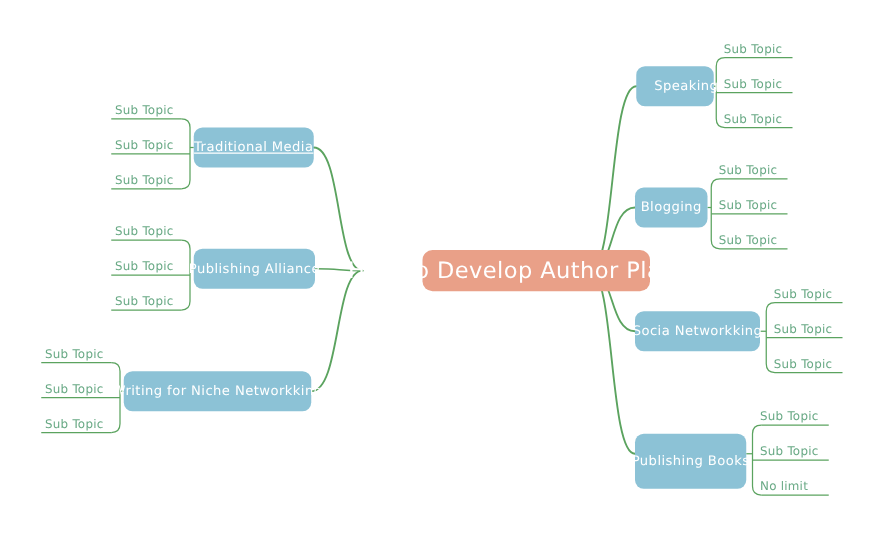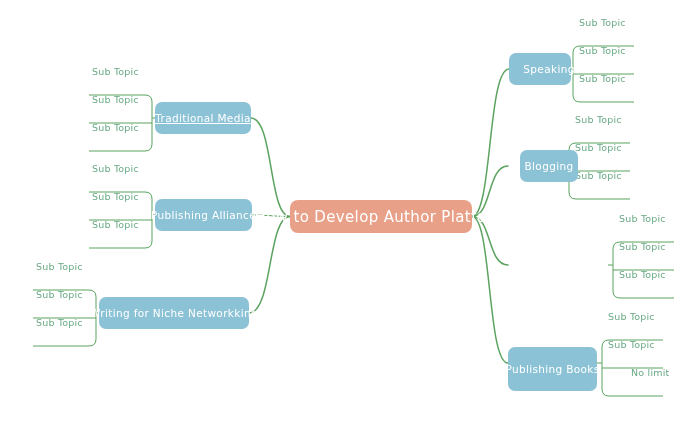--- a/index.html
+++ b/index.html
@@ -29,37 +29,38 @@
     display: flex;
     align-items: center;
     justify-content: center;
     border-radius: 7px;
     color: #ffffff;
     white-space: nowrap;
     letter-spacing: .35px;
   }
   .node.center {
     background: #e9a088;
-    font-size: 15px;
+    font-size: 18px;
     border-radius: 8px;
+    margin-left: 48px;
   }
   .node.branch {
     background: #8cc2d6;
     font-size: 10.5px;
   }
   .leaf {
     position: absolute;
     box-sizing: border-box;
     color: #6aaa86;
     font-size: 9.5px;
     white-space: nowrap;
     letter-spacing: .2px;
     display: flex;
     align-items: flex-end;
-    padding-bottom: 18px;
+    padding-bottom: 1px;
     text-align: center;
   }
   .leaf.right { justify-content: flex-start; padding-left: 3px; }
   .leaf.left  { justify-content: flex-start; padding-left: 3px; }
 </style>
 </head>
 <body>
 
 <div id="canvas">
   <svg id="wires" viewBox="0 0 700 429" xmlns="http://www.w3.org/2000/svg">
@@ -134,27 +135,28 @@
         <line x1="89" y1="346" x2="33" y2="346" stroke="#5ba35f" stroke-width="1"></line>
       </g>
     </svg>
 <div class="leaf right" style="left: 576px; top: 28px; width: 58px; height: 18px;">Sub Topic</div>
     <div class="leaf right" style="left: 576px; top: 56px; width: 58px; height: 18px;">Sub Topic</div>
     <div class="leaf right" style="left: 576px; top: 84px; width: 58px; height: 18px;">Sub Topic</div>
     <div class="node branch" style="left: 509px; top: 53px; width: 62px; height: 32px; padding-left: 18px;">Speaking</div>
     <div class="leaf right" style="left: 572px; top: 125px; width: 58px; height: 18px;">Sub Topic</div>
     <div class="leaf right" style="left: 572px; top: 153px; width: 58px; height: 18px;">Sub Topic</div>
     <div class="leaf right" style="left: 572px; top: 181px; width: 58px; height: 18px;">Sub Topic</div>
-    <div class="node branch" style="left: 508px; top: 150px; width: 58px; height: 32px; margin-left: 12px;">Blogging</div>
+    <div class="node branch" style="left: 508px; top: 150px; width: 58px; height: 32px;">Blogging</div>
     <div class="leaf right" style="left: 616px; top: 224px; width: 58px; height: 18px;">Sub Topic</div>
     <div class="leaf right" style="left: 616px; top: 252px; width: 58px; height: 18px;">Sub Topic</div>
     <div class="leaf right" style="left: 616px; top: 280px; width: 58px; height: 18px;">Sub Topic</div>
+    <div class="node branch" style="left: 508px; top: 249px; width: 100px; height: 32px;">Socia Networkking</div>
     <div class="leaf right" style="left: 605px; top: 322px; width: 58px; height: 18px;">Sub Topic</div>
     <div class="leaf right" style="left: 605px; top: 350px; width: 58px; height: 18px;">Sub Topic</div>
-    <div class="leaf right" style="left: 605px; top: 378px; width: 58px; height: 18px; margin-left: 23px;">No limit</div>
+    <div class="leaf right" style="left: 605px; top: 378px; width: 58px; height: 18px;">No limit</div>
     <div class="node branch" style="left: 508px; top: 347px; width: 89px; height: 44px;">Publishing Books</div>
     <div class="leaf left" style="left: 89px; top: 77px; width: 58px; height: 18px;">Sub Topic</div>
     <div class="leaf left" style="left: 89px; top: 105px; width: 58px; height: 18px;">Sub Topic</div>
     <div class="leaf left" style="left: 89px; top: 133px; width: 58px; height: 18px;">Sub Topic</div>
     <div class="node branch" style="left: 155px; top: 102px; width: 96px; height: 32px; text-decoration: underline;">Traditional Media</div>
     <div class="leaf left" style="left: 89px; top: 174px; width: 58px; height: 18px;">Sub Topic</div>
     <div class="leaf left" style="left: 89px; top: 202px; width: 58px; height: 18px;">Sub Topic</div>
     <div class="leaf left" style="left: 89px; top: 230px; width: 58px; height: 18px;">Sub Topic</div>
     <div class="node branch" style="left: 155px; top: 199px; width: 97px; height: 32px;">Publishing Alliance</div>
     <div class="leaf left" style="left: 33px; top: 272px; width: 58px; height: 18px;">Sub Topic</div>

